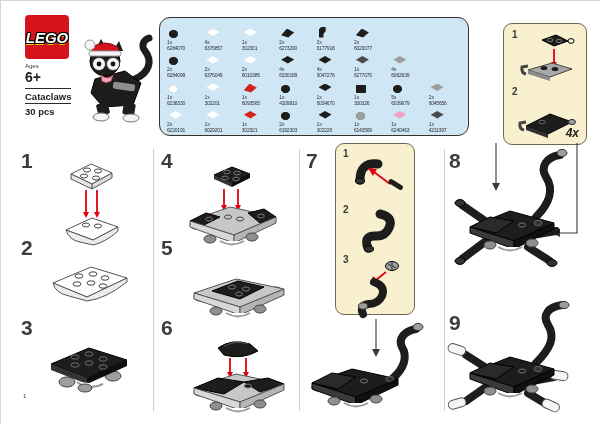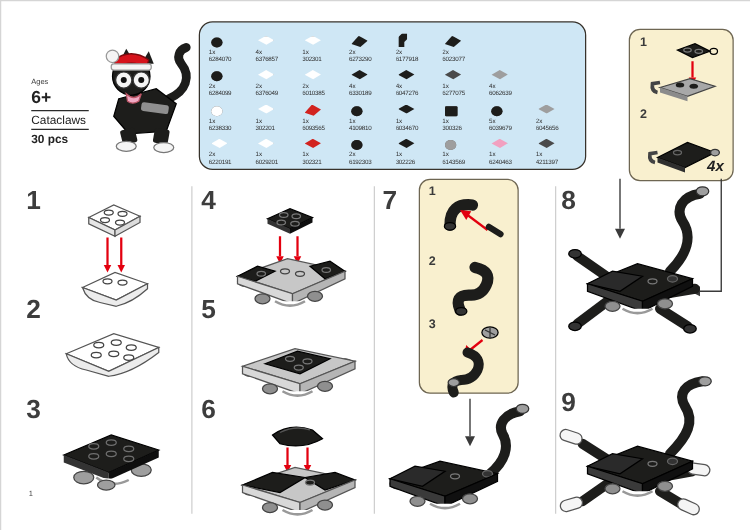--- a/index.html
+++ b/index.html
@@ -6,21 +6,21 @@
   #page{position:relative;width:600px;height:424px;background:#ffffff;border:1px solid #d5d5d5;
         margin:0 auto;overflow:hidden;}
   
   #lego-logo{position:absolute;left:24px;top:14px;width:44px;height:44px;background:var(--lego-red);
              border-radius:4px;display:flex;align-items:center;justify-content:center;}
   #lego-logo span{color:#fff;font-weight:bold;font-style:italic;font-size:15px;letter-spacing:0;
              text-shadow:-1px 1px 0 #000,1px 1px 0 #000,1px -1px 0 #000,-1px -1px 0 #000,0 2px 0 #f8d000;}
   .ages-label{position:absolute;left:24px;top:62px;font-size:6px;color:#3a3a3a;}
   .age-value{position:absolute;left:24px;top:68px;font-size:14px;font-weight:bold;color:#222;}
   .rule{position:absolute;left:24px;width:46px;border-top:1.5px solid #2b2b2b;}
-  .set-title{position:absolute;left:24px;top:90px;font-size:9.5px;font-weight:normal;color:#222;}
+  .set-title{position:absolute;left:24px;top:90px;font-size:9.5px;font-weight:bold;color:#222;}
   .piece-count{position:absolute;left:24px;top:105px;font-size:9.5px;font-weight:bold;color:#222;}
   
   #parts-box{position:absolute;left:158px;top:16px;width:310px;height:119px;background:var(--parts-box-bg);
              border:1px solid #37322b;border-radius:11px;box-sizing:border-box;padding:5px 2px 2px 7px;}
   #parts-grid{display:grid;grid-template-columns:repeat(8,1fr);grid-template-rows:repeat(4,1fr);height:100%;}
   .part-cell{display:flex;flex-direction:column;justify-content:flex-end;overflow:hidden;}
   .part-icon{width:13px;height:9px;margin:0 0 1px 2px;flex:none;filter:drop-shadow(0 0 0.5px #666);}
   .part-icon.light{filter:drop-shadow(0 0 0.6px #555);}
   .shape-plate{clip-path:polygon(50% 0,100% 40%,52% 82%,0 42%);}
   .shape-round{border-radius:50%;width:9px;height:8px;}
@@ -44,20 +44,23 @@
   .red-arrow{stroke:var(--arrow-red);stroke-width:1.8;fill:none;}
   .red-head{fill:var(--arrow-red);}
   .blk-line{stroke:#3a3a3a;stroke-width:1.1;fill:none;}
   .blk-head{fill:#3a3a3a;}
 </style>
 </head>
 <body>
 
 <div id="page">
 
+  <div id="lego-logo">
+    <span>LEGO</span>
+  </div>
   <div class="ages-label">Ages</div>
   <div class="age-value">6+</div>
   <div class="rule" style="top:87px"></div>
   <div class="set-title">Cataclaws</div>
   <div class="rule" style="top:102px"></div>
   <div class="piece-count">30 pcs</div>
 
   <svg style="left:72px;top:30px" width="86" height="92" viewBox="0 0 86 92">
     <path d="M62,48 C76,42 80,30 72,20 C68,15 70,9 76,7" stroke="#1d1d1b" stroke-width="7" fill="none" stroke-linecap="round"></path>
     <polygon points="22,48 52,40 68,52 60,74 30,76 18,62" fill="#1d1d1b" stroke="#000"></polygon>

